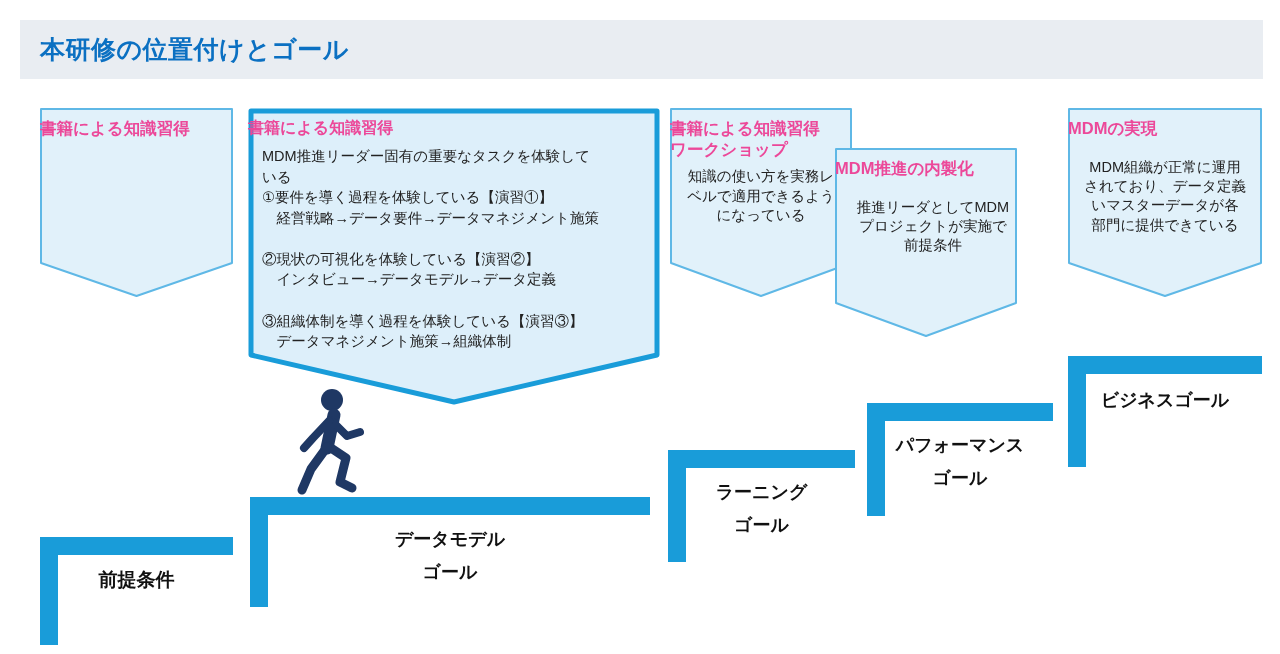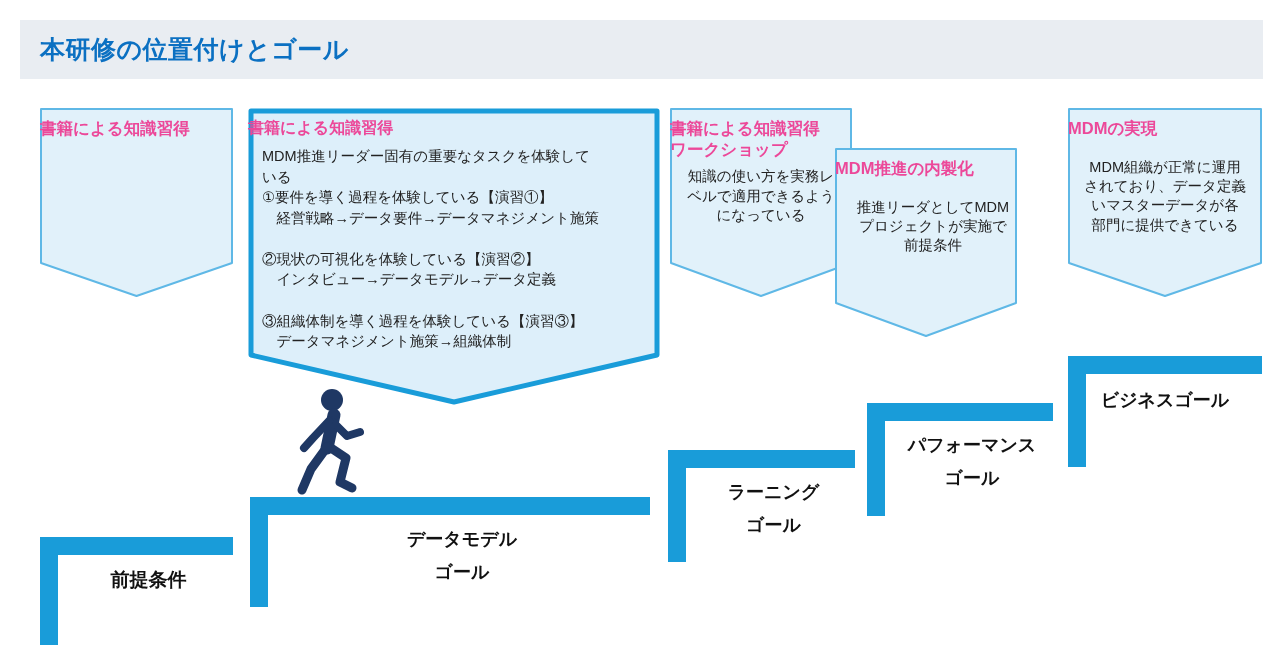--- a/index.html
+++ b/index.html
@@ -39,21 +39,21 @@
   .box3 .phase-body{margin-top:8px;text-align:center;}
   .box4{left:835px;width:196px;height:190px;margin-top:40px;}
   .box4 .phase-body{text-align:center;}
   .box5{left:1068px;width:194px;height:190px;}
   .box5 .phase-body{text-align:center;}
   
   .step{position:absolute;}
   .tread{position:absolute;left:0;top:0;height:18px;background:#199cd9;}
   .riser{position:absolute;left:0;top:0;width:18px;background:#199cd9;}
   .step-label{
-    position:absolute;left:12px;top:26px;width:100%;
+    position:absolute;left:0;top:26px;width:100%;
     font-weight:bold;font-size:18px;line-height:33px;color:#111;
     text-align:center;white-space:pre-line;
   }
   .s1{left:40px;top:537px;width:193px;height:108px;}
   .s1 .tread{width:193px;} .s1 .riser{height:108px;}
   .s1 .step-label{font-size:19px;}
   .s2{left:250px;top:497px;width:400px;height:110px;}
   .s2 .tread{width:400px;} .s2 .riser{height:110px;}
   .s3{left:668px;top:450px;width:187px;height:112px;}
   .s3 .tread{width:187px;} .s3 .riser{height:112px;}

